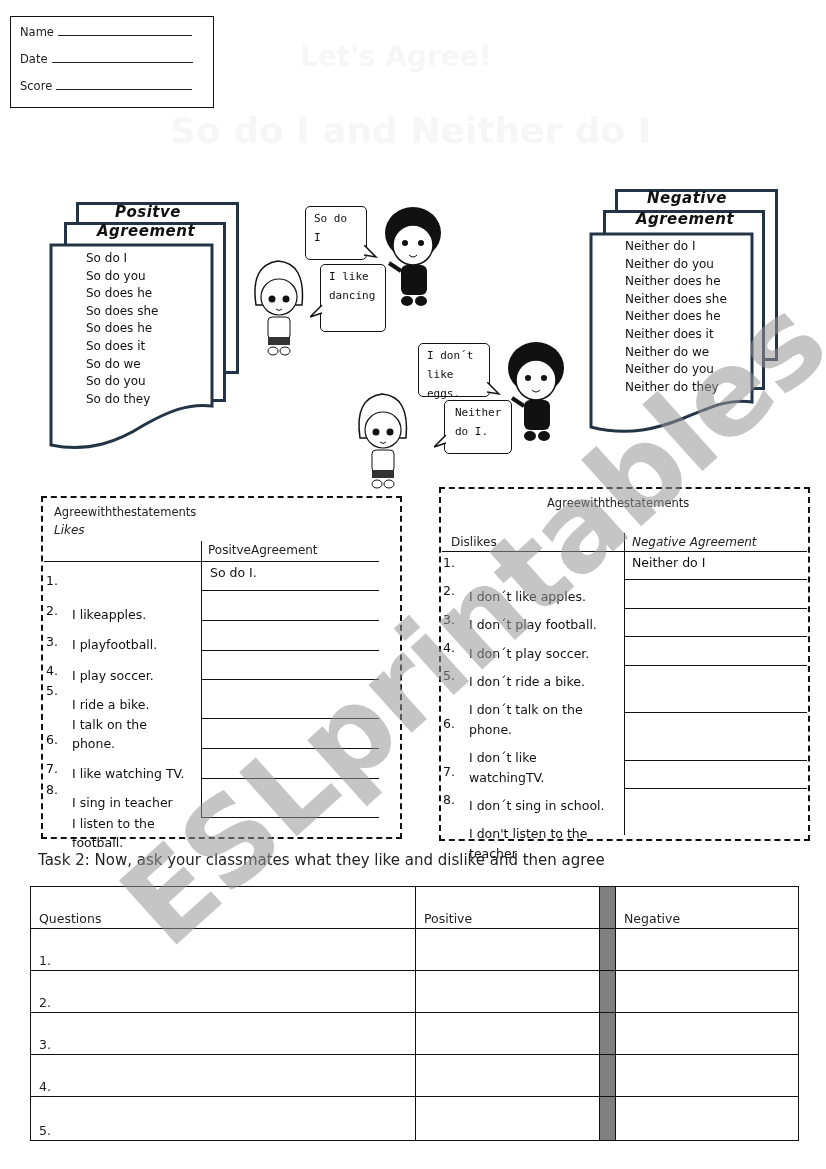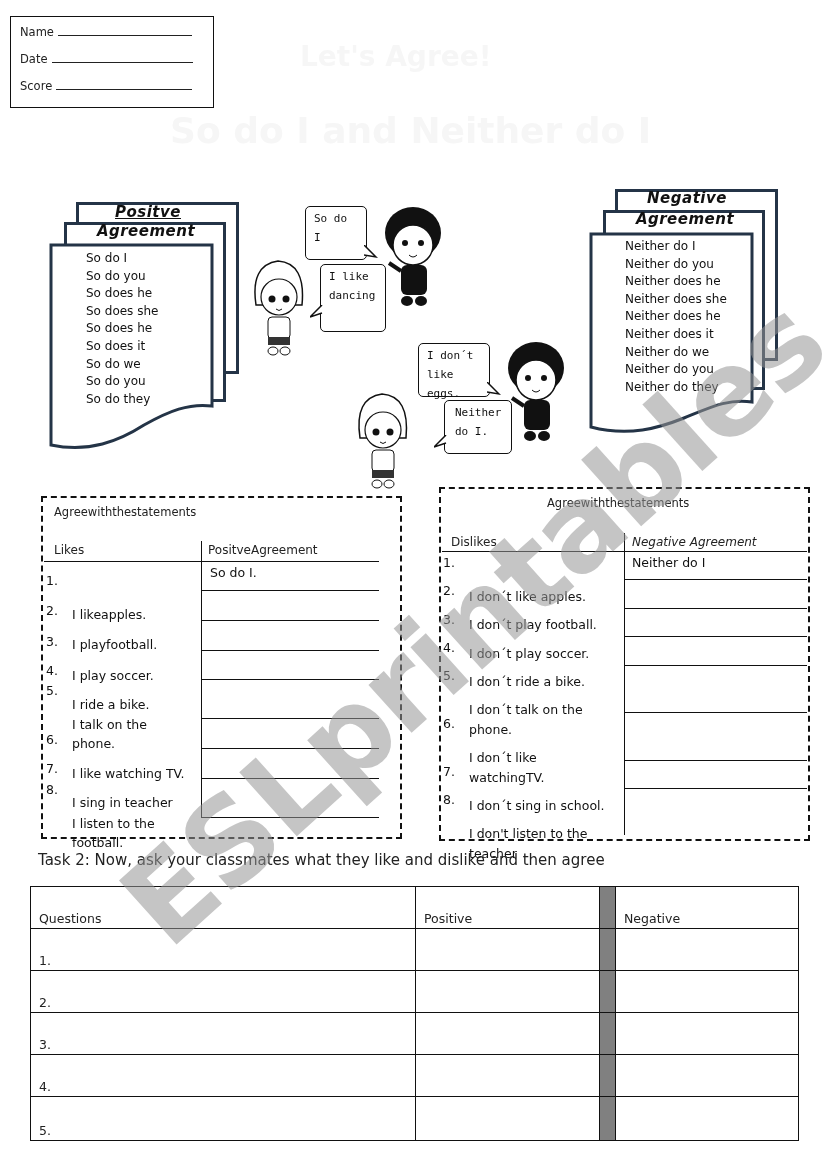--- a/index.html
+++ b/index.html
@@ -64,21 +64,21 @@
 
 <div class="abs ghost-title" style="left:300px; top:40px; font-size:28px;">Let's Agree!</div>
 <div class="abs ghost-title" style="left:170px; top:110px; font-size:36px;">So do I and Neither do I</div>
 
 <div>
   <div class="sheet" style="left:76px; top:202px; width:163px; height:172px;"></div>
   <div class="sheet" style="left:64px; top:222px; width:162px; height:180px;"></div>
   <svg class="abs" style="left:49px; top:243px;" width="166" height="212">
     <path d="M2 2 H163 V163 C140 160 120 168 95 182 C70 198 40 210 2 202 Z" fill="#fff" stroke="#243447" stroke-width="3"></path>
   </svg>
-  <div class="sheet-title" style="left:78px; top:203px; width:140px;text-decoration:underline;">Positve</div>
+  <div class="sheet-title" style="left:78px; top:203px; width:140px;">Positve</div>
   <div class="sheet-title" style="left:66px; top:222px; width:160px;">Agreement</div>
   <div class="card-list" style="left:86px; top:250px;">
     <div>So do I</div>
     <div>So do you</div>
     <div>So does he</div>
     <div>So does she</div>
     <div>So does he</div>
     <div>So does it</div>
     <div>So do we</div>
     <div>So do you</div>
@@ -183,21 +183,21 @@
     <path d="M28 54 Q31 57 34 54" stroke="#111" fill="none"></path>
     <rect x="20" y="62" width="22" height="22" rx="4" fill="#fff" stroke="#111"></rect>
     <rect x="20" y="82" width="22" height="8" fill="#333"></rect>
     <ellipse cx="25" cy="96" rx="5" ry="4" fill="#fff" stroke="#111"></ellipse>
       <ellipse cx="37" cy="96" rx="5" ry="4" fill="#fff" stroke="#111"></ellipse>
   </svg>
 </div>
 
 <div class="ex-box" style="left:41px; top:496px; width:361px; height:343px;"></div>
 <div class="ex-title" style="left:54px; top:505px;">Agreewiththestatements</div>
-<div class="ex-head" style="left:54px; top:543px;">Likes</div>
+<div class="ex-head" style="left:54px; top:523px;font-style:italic;">Likes</div>
 <div class="ex-head" style="left:208px; top:543px;">PositveAgreement</div>
 <div class="vline" style="left:201px; top:541px; height:276px;"></div>
 <div class="hline" style="left:44px; top:561px; width:335px;"></div>
 
 <div class="ex-item" style="left:46px; top:571px; width:155px;">
     <span class="num">1.</span>
     <span class="txt">I likeapples.</span>
   </div>
 <div class="ex-item" style="left:46px; top:601px; width:155px;">
     <span class="num">2.</span>

